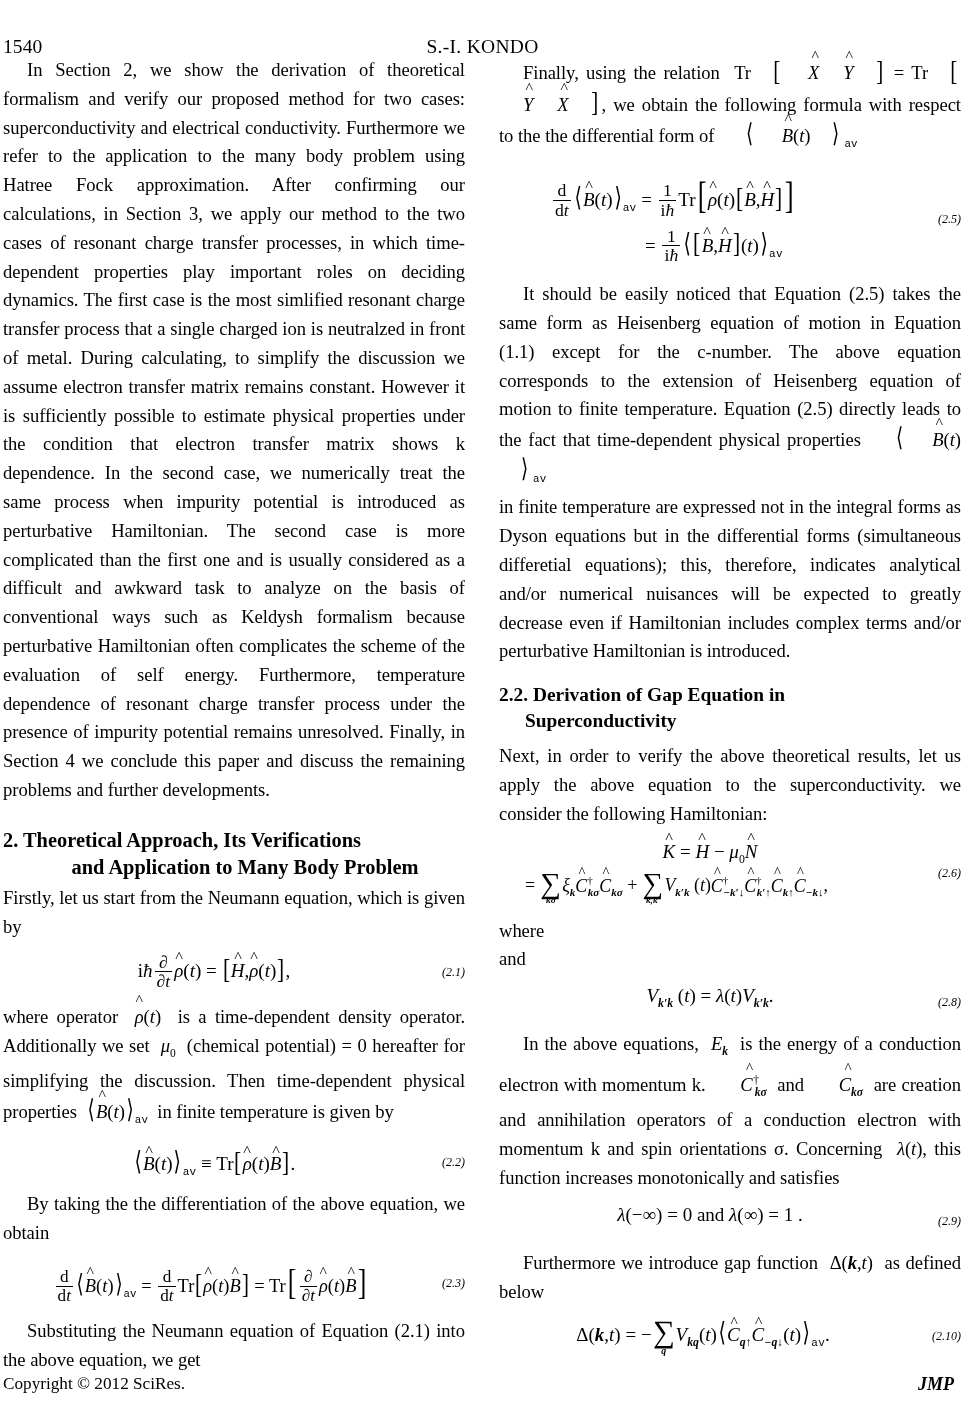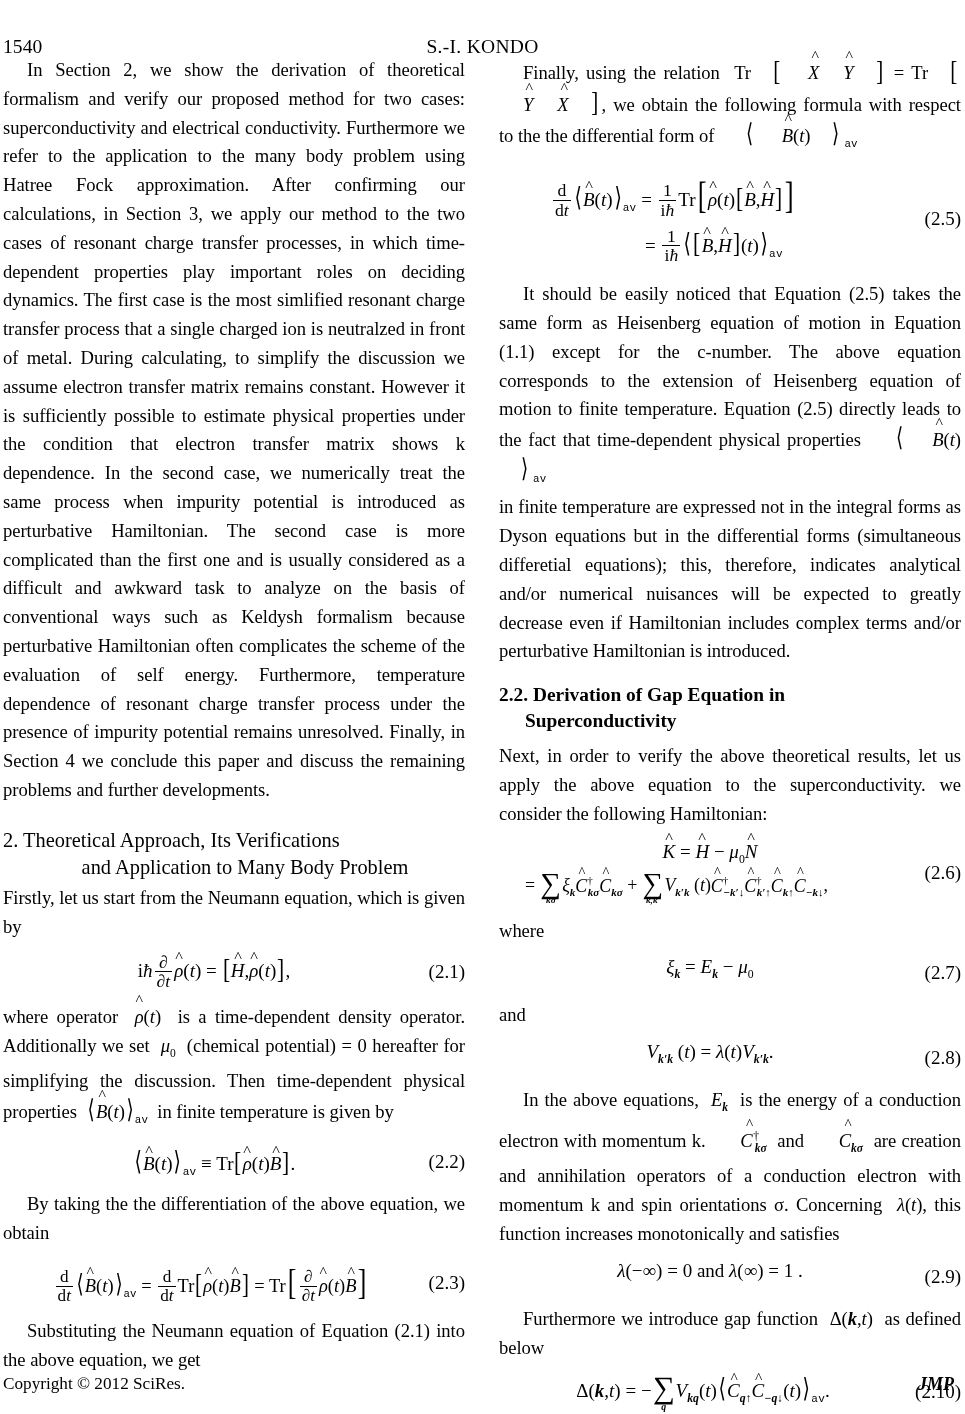--- a/index.html
+++ b/index.html
@@ -72,21 +72,21 @@
     hyphens: none;
     letter-spacing: -0.05px;
   }
   p.body.indent { text-indent: 24px; }
   p.body.noindent { text-indent: 0; }
 
   h2.sec {
     margin: 22px 0 2px 0;
     font-size: 20.4px;
     line-height: 27.5px;
-    font-weight: normal;
+    font-weight: bold;
     font-family: "Liberation Serif", "DejaVu Serif", serif;
     text-indent: 0;
   }
   h2.sec .cont { display: block; padding-left: 22px; text-align: center; }
 
   h3.subsec {
     margin: 16px 0 8px 0;
     font-size: 19.4px;
     line-height: 26px;
     font-weight: bold;
@@ -105,22 +105,23 @@
     display: block;
     text-align: center;
     padding: 0 46px 0 6px;
     white-space: nowrap;
   }
   .eq .eqnum {
     position: absolute;
     right: 0px;
     top: 50%;
     transform: translateY(-50%);
-    font-size: 19px;
+    font-size: 12px;
     white-space: nowrap;
+    font-style: italic;
   }
   .eq.twoline .eqnum { top: 50%; }
 
   
   .m { font-family: "Liberation Serif", "DejaVu Serif", serif; }
   i.v { font-style: italic; }
   .bi { font-style: italic; font-weight: bold; }
   .up { font-style: normal; }
 
   
@@ -256,24 +257,20 @@
       <p class="body noindent">Next, in order to verify the above theoretical results, let us apply the above equation to the superconductivity. we consider the following Hamiltonian:</p>
 
       <div class="eq twoline" style="margin-top:12px;margin-bottom:12px;">
         <span class="eqbody m" style="text-align:center;padding-left:6px;display:block;"><span class="hat">K</span> = <span class="hat">H</span> − <i class="v">μ</i><sub class="sm">0</sub><span class="hat">N</span></span>
         <span class="eqbody m" style="text-align:left;padding-left:26px;display:block;margin-top:4px;font-size:0.94em;">= <span class="sum"><span class="sig">∑</span><span class="lim">kσ</span></span><i class="v">ξ</i><sub class="sm bi">k</sub><span class="hat nar">C</span><sup class="sm">†</sup><sub class="sm bi" style="margin-left:-5px;">kσ</sub><span class="hat nar">C</span><sub class="sm bi">kσ</sub> + <span class="sum"><span class="sig">∑</span><span class="lim">k,k′</span></span><i class="v">V</i><sub class="sm bi">k′k</sub> (<i class="v">t</i>)<span class="hat nar">C</span><sup class="sm">†</sup><sub class="sm bi" style="margin-left:-5px;">−k′↓</sub><span class="hat nar">C</span><sup class="sm">†</sup><sub class="sm bi" style="margin-left:-5px;">k′↑</sub><span class="hat nar">C</span><sub class="sm bi">k↑</sub><span class="hat nar">C</span><sub class="sm bi">−k↓</sub>,</span>
         <span class="eqnum">(2.6)</span>
       </div>
 
       <p class="body noindent">where</p>
 
-      <div class="eq">
-        <span class="eqbody m"><i class="v">ξ</i><sub class="sm bi">k</sub> = <i class="v">E</i><sub class="sm bi">k</sub> − <i class="v">μ</i><sub class="sm">0</sub></span>
-        <span class="eqnum">(2.7)</span>
-      </div>
 
       <p class="body noindent">and</p>
 
       <div class="eq">
         <span class="eqbody m"><i class="v">V</i><sub class="sm bi">k′k</sub> (<i class="v">t</i>) = <i class="v">λ</i>(<i class="v">t</i>)<i class="v">V</i><sub class="sm bi">k′k</sub>.</span>
         <span class="eqnum">(2.8)</span>
       </div>
 
       <p class="body indent"><span>In the above equations,</span>&nbsp; <span class="m"><i class="v">E</i><sub class="sm bi">k</sub></span>&nbsp; <span>is the energy of a conduction electron with momentum k.</span>&nbsp; <span class="m"><span class="hat nar">C</span><sup class="sm">†</sup><sub class="sm bi" style="margin-left:-5px;">kσ</sub></span>&nbsp; <span>and</span>&nbsp; <span class="m"><span class="hat nar">C</span><sub class="sm bi">kσ</sub></span>&nbsp; <span>are creation and annihilation operators of a conduction electron with momentum k and spin orientations σ. Concerning</span>&nbsp; <span class="m"><i class="v">λ</i>(<i class="v">t</i>)</span><span>, this function increases monotonically and satisfies</span></p>
 

